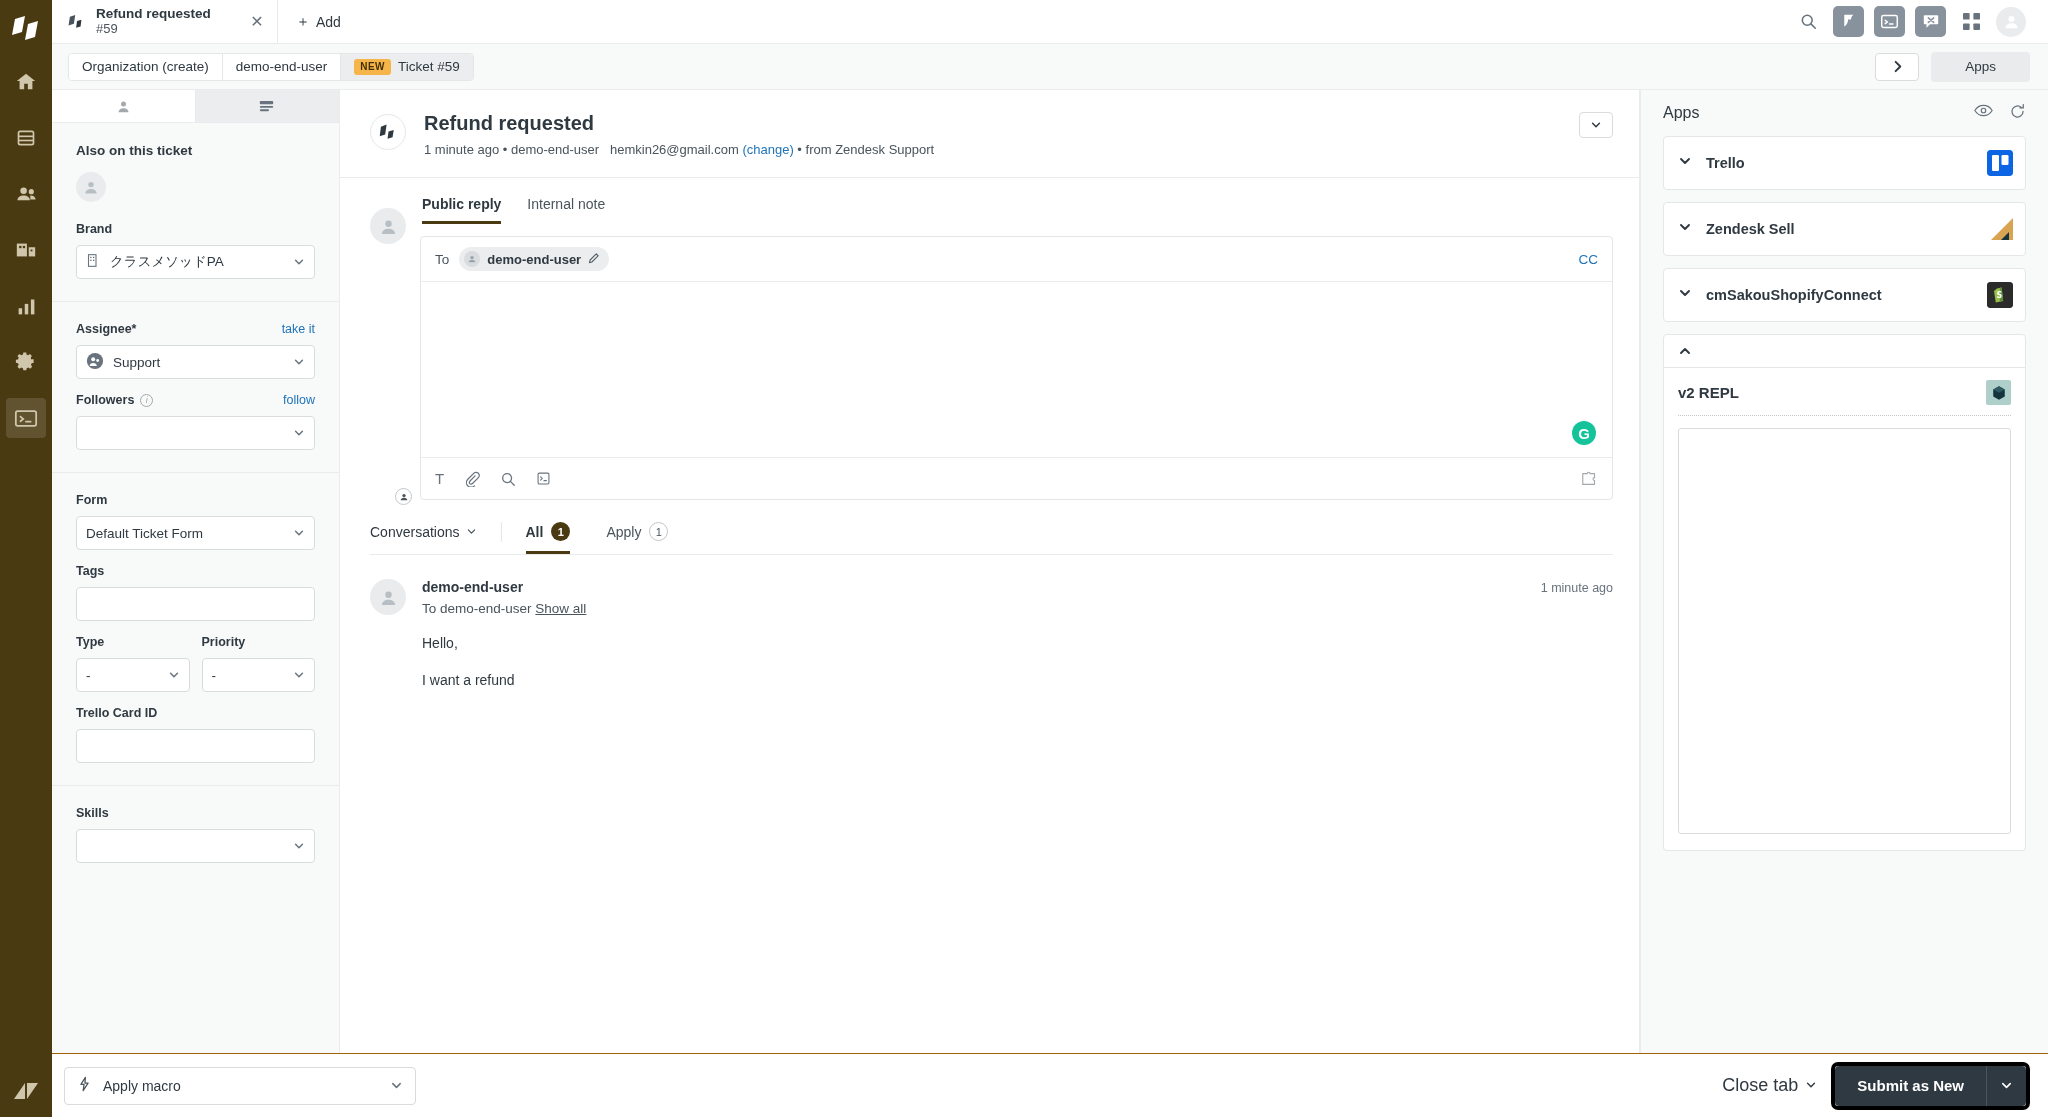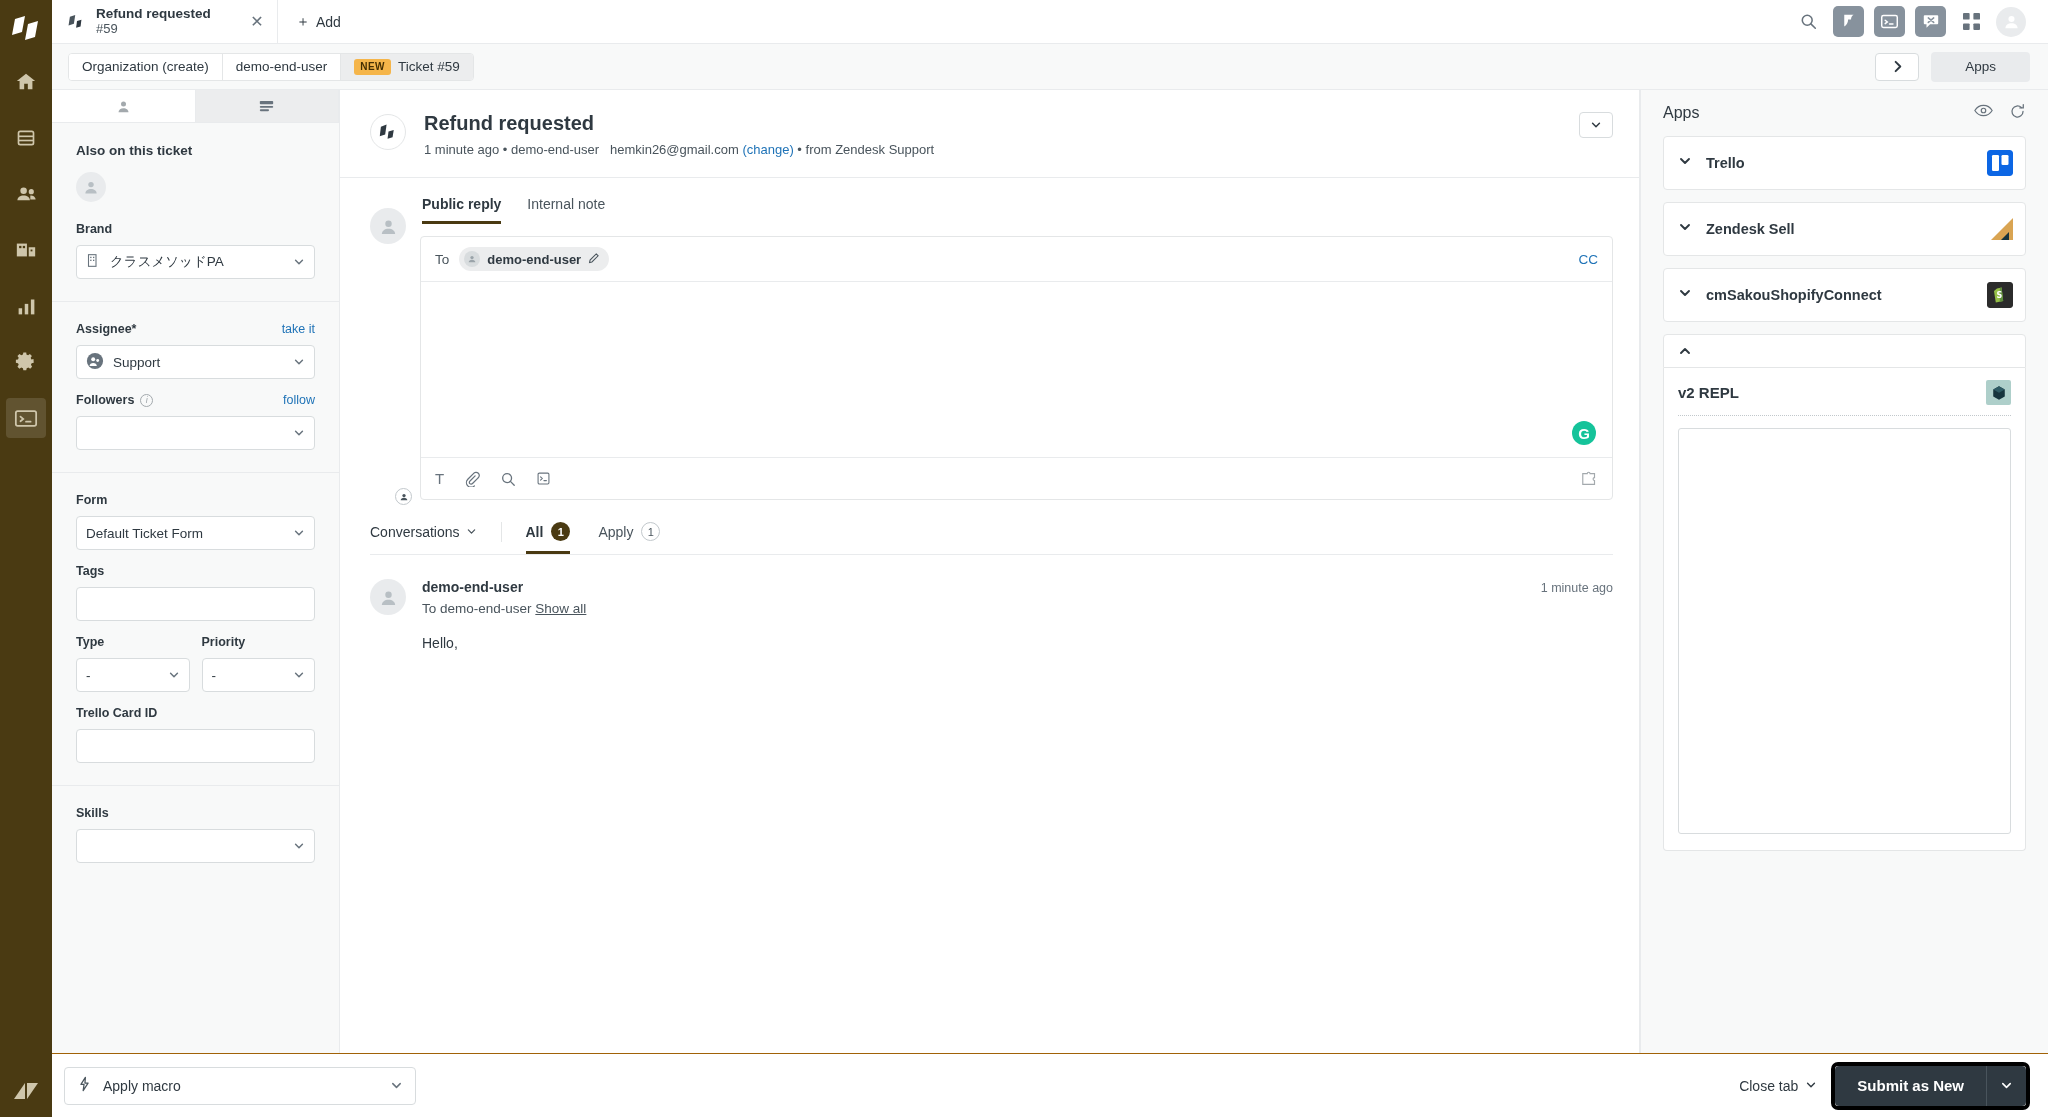--- a/index.html
+++ b/index.html
@@ -120,21 +120,21 @@
   .cc { margin-left: auto; font-size: 13.5px; color: #1f73b7; cursor: pointer; }
   .comp-body { height: 175px; position: relative; }
   .grammarly { position: absolute; right: 16px; bottom: 12px; width: 24px; height: 24px; border-radius: 50%; background: #15c39a; display:flex;align-items:center;justify-content:center; color:#fff; font-size:15px; font-weight:700; cursor:pointer; }
   .comp-tools { height: 42px; border-top: 1px solid #e9ebed; display: flex; align-items: center; padding: 0 14px; gap: 20px; }
   .tool { color: #68737d; cursor: pointer; display:flex;align-items:center; }
   .tool-right { margin-left: auto; color:#a3a9ad; display:flex; cursor:pointer; }
 
   .conv-bar { display: flex; align-items: center; padding: 22px 26px 0 30px; gap: 0; }
   .conv-left { display: flex; align-items: center; gap: 6px; font-size: 14px; color: #2f3941; cursor: pointer; padding-bottom: 12px; }
   .conv-div { width: 1px; height: 20px; background: #e4e6e7; margin: 0 24px 12px 24px; }
-  .conv-tabs { display: flex; gap: 28px; }
+  .conv-tabs { display: flex; gap: 36px; }
   .cvtab { display:flex; align-items:center; gap: 8px; font-size: 14px; color:#49545c; padding-bottom: 10px; border-bottom: 3px solid transparent; cursor:pointer; }
   .cvtab.active { color:#2f3941; font-weight:700; border-bottom-color:#4a3a12; }
   .cnt-dark { background:#4a3a12; color:#fff; font-size:11px; font-weight:700; min-width:19px; height:19px; border-radius:10px; display:flex;align-items:center;justify-content:center; padding:0 5px; }
   .cnt-light { border:1px solid #c2c8cc; color:#49545c; font-size:11px; min-width:19px; height:19px; border-radius:10px; display:flex;align-items:center;justify-content:center; padding:0 5px; }
   .conv-rule { border-bottom: 1px solid #e9ebed; margin-left: 30px; margin-right: 26px; }
 
   .msg { display: flex; gap: 16px; padding: 24px 26px 0 30px; }
   .msg-av { width: 36px; height: 36px; border-radius: 50%; background: #e9ebed; flex:0 0 36px; display:flex;align-items:center;justify-content:center; }
   .msg-main { flex: 1; min-width: 0; }
   .msg-head { display: flex; align-items: baseline; }
@@ -166,21 +166,21 @@
   .footer {
     height: 64px; flex: 0 0 64px; background: #fff; border-top: 1px solid #a16207;
     display: flex; align-items: center; padding: 0 0 0 12px; position: relative;
   }
   .macro {
     width: 352px; height: 38px; border: 1px solid #d8dcde; border-radius: 4px; background: #fff;
     display: flex; align-items: center; padding: 0 12px; gap: 11px; font-size: 14px; color:#2f3941; cursor:pointer;
   }
   .macro .chev { margin-left:auto; color:#68737d; display:flex; }
   .foot-spacer { flex: 1; }
-  .closetab { display:flex; align-items:flex-start; gap:7px; font-size:14px; color:#2f3941; cursor:pointer; margin-right: 14px; }
+  .closetab { display:flex; align-items:flex-start; gap:7px; font-size:18px; color:#2f3941; cursor:pointer; margin-right: 14px; }
   .submit-focus { border: 4px solid #000; border-radius: 7px; padding: 0; margin-right: 18px; display:flex; }
   .submit-grp { display:flex; height: 40px; border-radius: 4px; overflow:hidden; }
   .submit-main { background: #2f3941; color:#fff; font-size:15px; font-weight:700; padding: 0 22px; display:flex;align-items:center; cursor:pointer; }
   .submit-caret { background:#2f3941; width: 40px; display:flex;align-items:center;justify-content:center; border-left:1px solid #49545c; cursor:pointer; }
 </style>
 </head>
 <body>
 
 <div class="app">
 
@@ -621,20 +621,21 @@
               <div class="msg-head">
                 <span class="msg-name">demo-end-user</span>
                 <span class="msg-time">1 minute ago</span>
               </div>
               <div class="msg-to">
                 <span>To demo-end-user</span>
                 <u>Show all</u>
               </div>
               <div class="msg-body">
                 <p>Hello,</p>
+                <p>I want a refund</p>
               </div>
             </div>
           </div>
 
         </div>
       </div>
 
       <div class="apps">
         <div class="apps-head">
           <div class="atitle">Apps</div>

